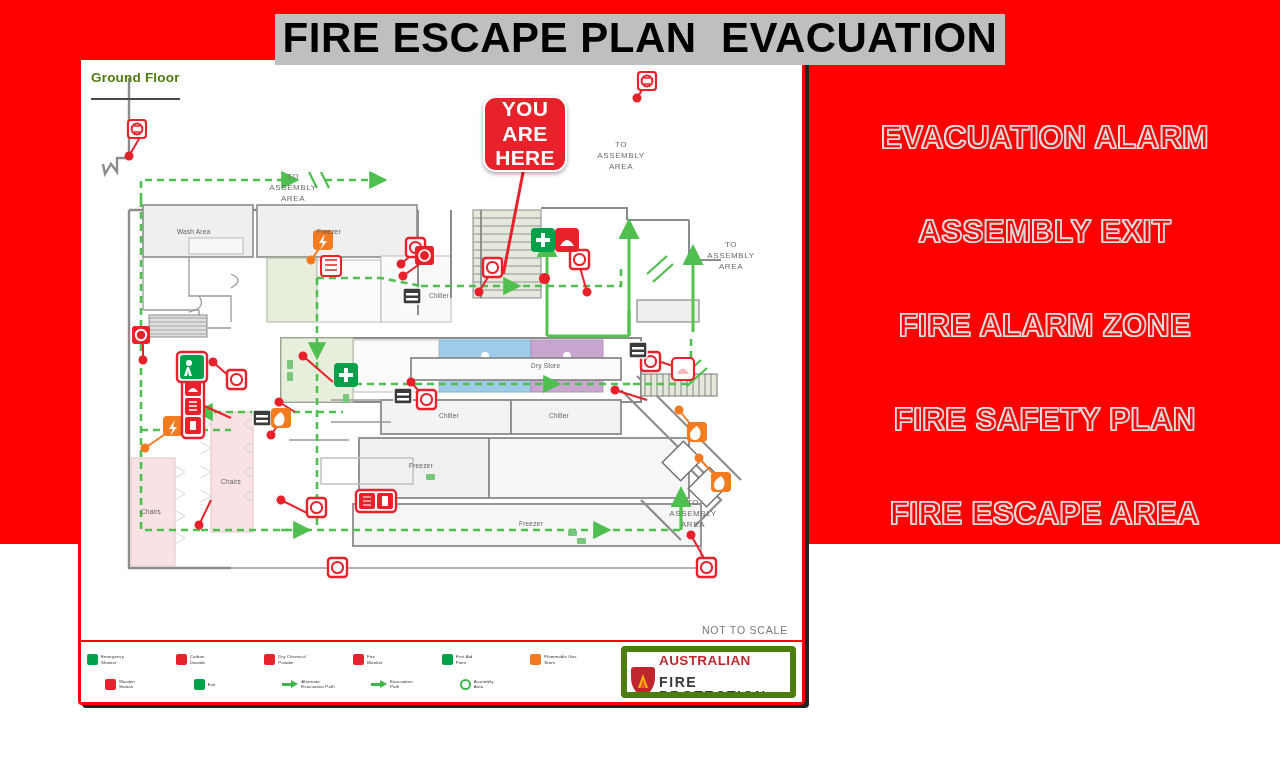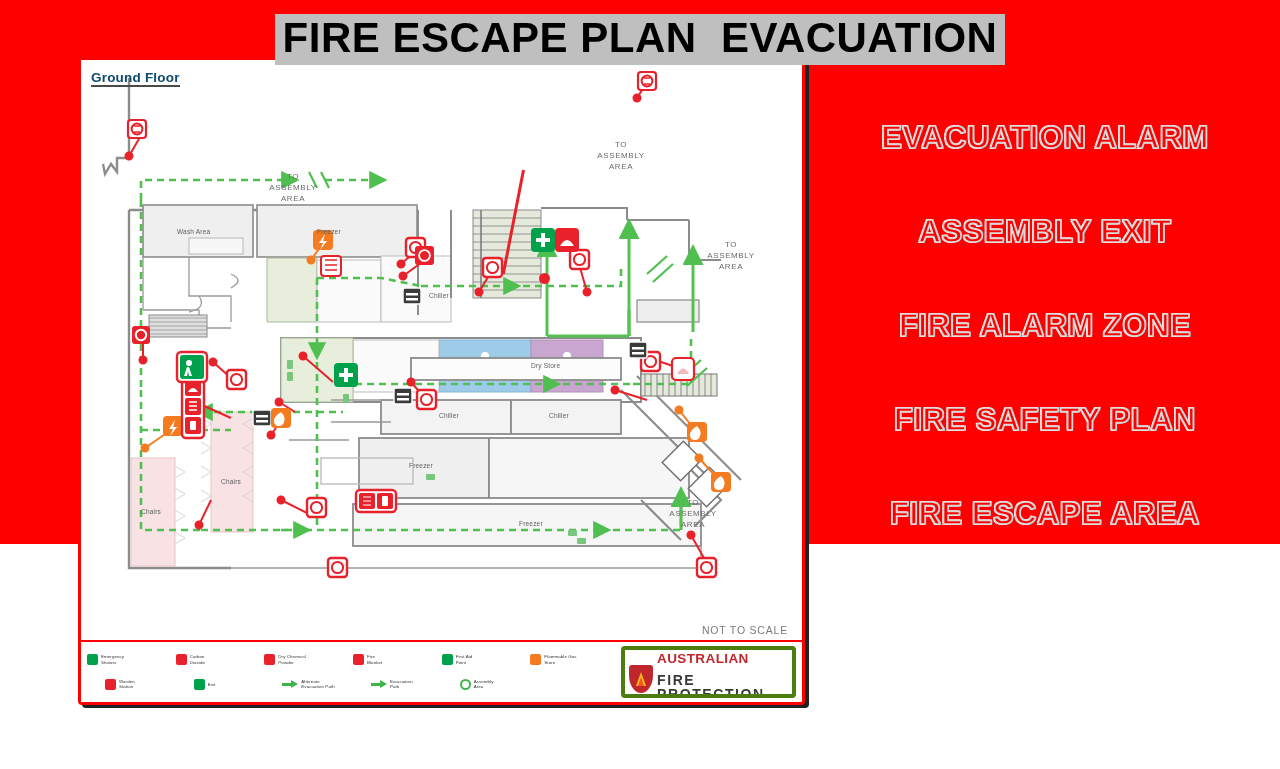--- a/index.html
+++ b/index.html
@@ -67,23 +67,23 @@
     font-size: 6.5px;
     letter-spacing: .2px;
     white-space: nowrap;
     pointer-events: none;
   }
   #ground-floor-label {
     position: absolute;
     left: 10px; top: 10px;
     font-size: 13.5px;
     font-weight: bold;
-    color: #0c4a6e;
+    color: #4d7c0f;
     border-bottom: 2px solid #4a4a4a;
-    padding-bottom: 0;
+    padding-bottom: 13px;
     letter-spacing: .2px;
   }
   .assembly-label {
     position: absolute;
     text-align: center;
     color: #6a6a6a;
     font-size: 8px;
     line-height: 1.35;
     letter-spacing: .6px;
     white-space: pre-line;
@@ -197,21 +197,21 @@
     width: 11px; height: 11px; border-radius: 50%;
     border: 2px solid #3FB449;
     background: #fff;
     flex: 0 0 auto;
   }
 
   
   #brand-block {
     width: 175px;
     margin: 4px 6px 4px 0;
-    border: 4px solid #4d7c0f;
+    border: 6px solid #4d7c0f;
     border-radius: 4px;
     background: #fff;
     position: relative;
     overflow: hidden;
     flex: 0 0 auto;
     display: flex;
     flex-direction: column;
   }
   #brand-top {
     flex: 1;
@@ -691,20 +691,23 @@
       <div class="map-label" style="left:450px; top:302px;">Dry Store</div>
       <div class="map-label" style="left:358px; top:352px;">Chiller</div>
       <div class="map-label" style="left:468px; top:352px;">Chiller</div>
       <div class="map-label" style="left:328px; top:402px;">Freezer</div>
       <div class="map-label" style="left:438px; top:460px;">Freezer</div>
       <div class="map-label" style="left:60px; top:448px;">Chairs</div>
       <div class="map-label" style="left:140px; top:418px;">Chairs</div>
 
       <div id="yah-leader"></div>
       <div id="yah-dot"></div>
+      <div id="you-are-here">YOU
+ARE
+HERE</div>
 
       <div id="not-to-scale">NOT TO SCALE</div>
     </div>
 
     <div id="legend-strip">
       <div id="legend-grid">
 
         <div class="legend-item">
           <span class="legend-sym sym-green"></span>
           <span class="legend-txt">Emergency

